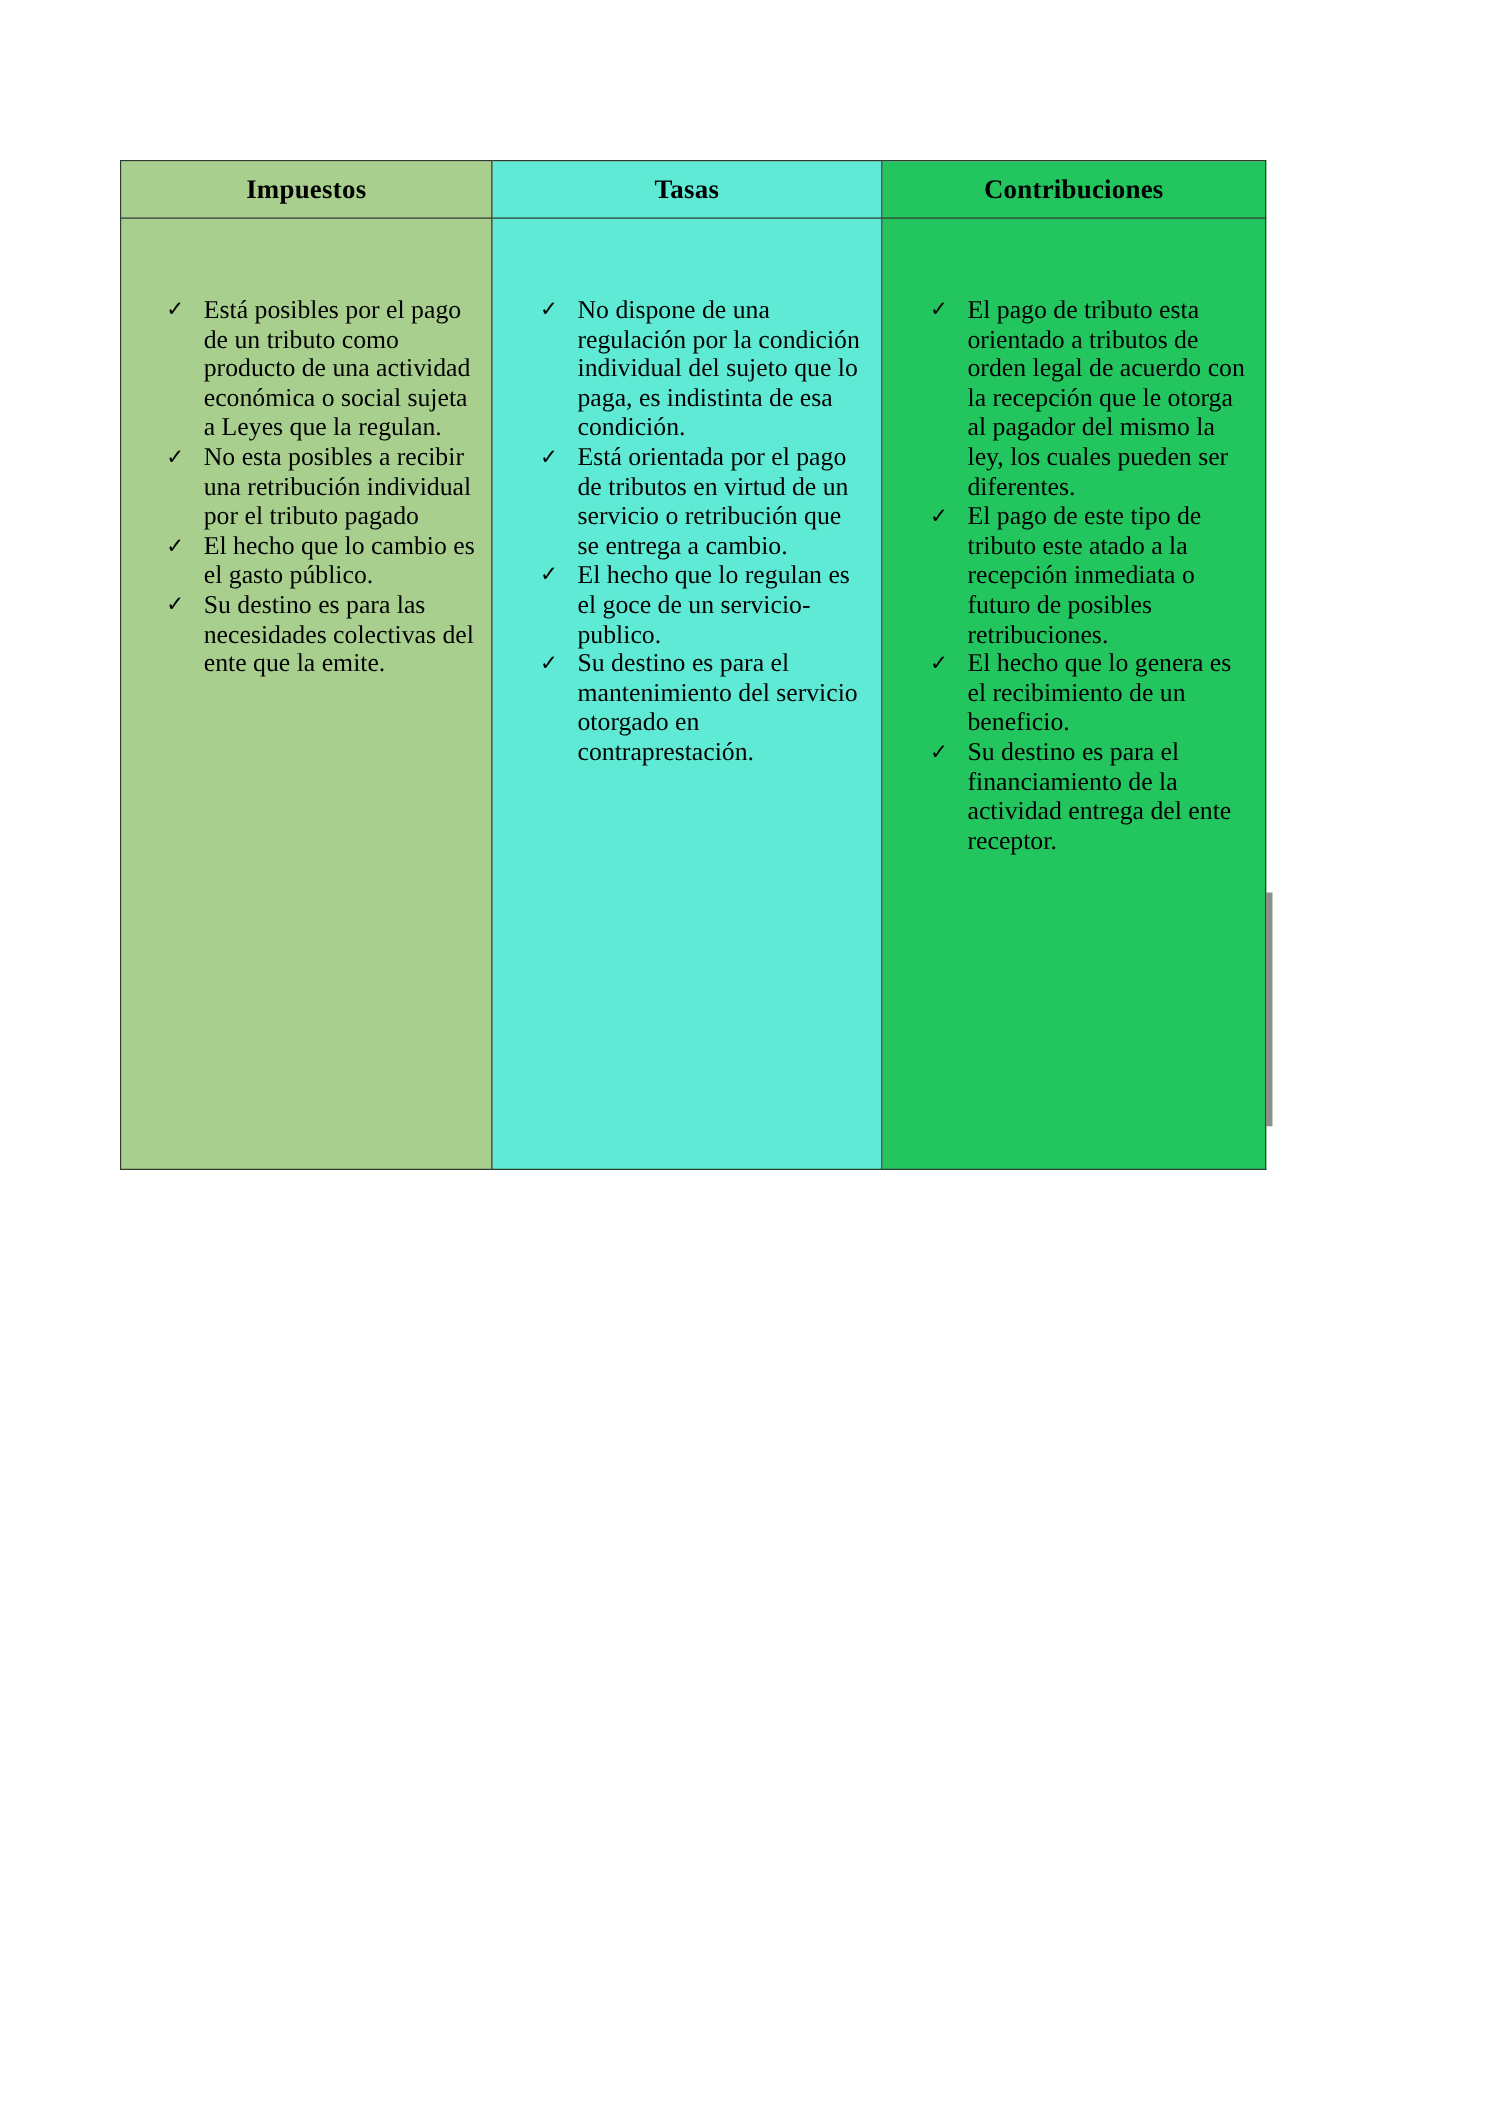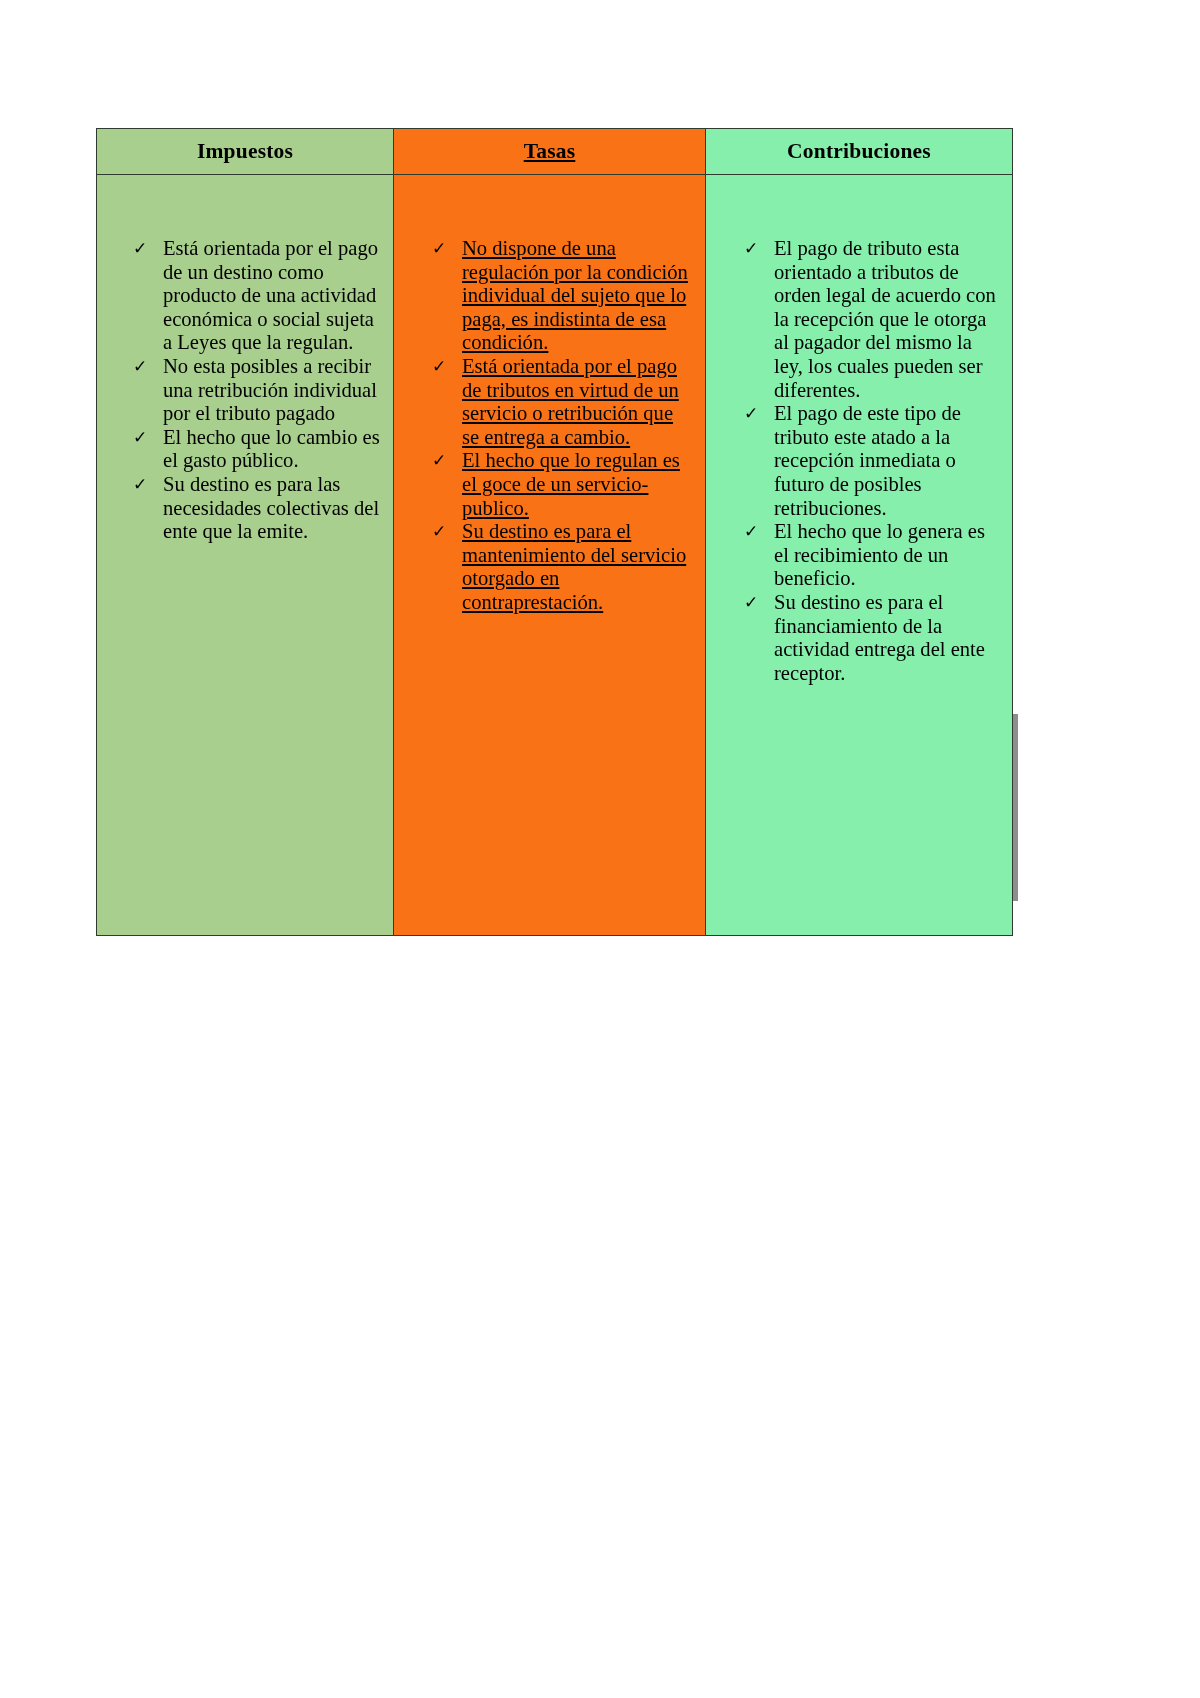--- a/index.html
+++ b/index.html
@@ -49,22 +49,22 @@
     text-align: center;
     font-weight: bold;
     font-size: 21.5px;
     line-height: 45px;
     letter-spacing: 0.2px;
     color: #000000;
   }
 
   
   .col1 { background: #a8cf8e; }
-  .col2 { background: #f97316; text-decoration: underline; }
-  .col3 { background: #86efac; }
+  .col2 { background: #5eead4; }
+  .col3 { background: #22c55e; }
 
   .cmp-table tbody td {
     height: 760px;
     padding: 0;
   }
 
   
   ul.checks {
     list-style: none;
     margin: 0;
@@ -122,21 +122,21 @@
         <th class="col2">Tasas</th>
         <th class="col3">Contribuciones</th>
       </tr>
     </thead>
     <tbody>
       <tr>
         <td class="col1">
           <ul class="checks pad1">
             <li>
               <span class="tick">✓</span>
-              <span>Está orientada por el pago de un destino como producto de una actividad económica o social sujeta a Leyes que la regulan.</span>
+              <span>Está posibles por el pago de un tributo como producto de una actividad económica o social sujeta a Leyes que la regulan.</span>
             </li>
             <li>
               <span class="tick">✓</span>
               <span>No esta posibles a recibir una retribución individual por el tributo pagado</span>
             </li>
             <li>
               <span class="tick">✓</span>
               <span>El hecho que lo cambio es el gasto público.</span>
             </li>
             <li>

